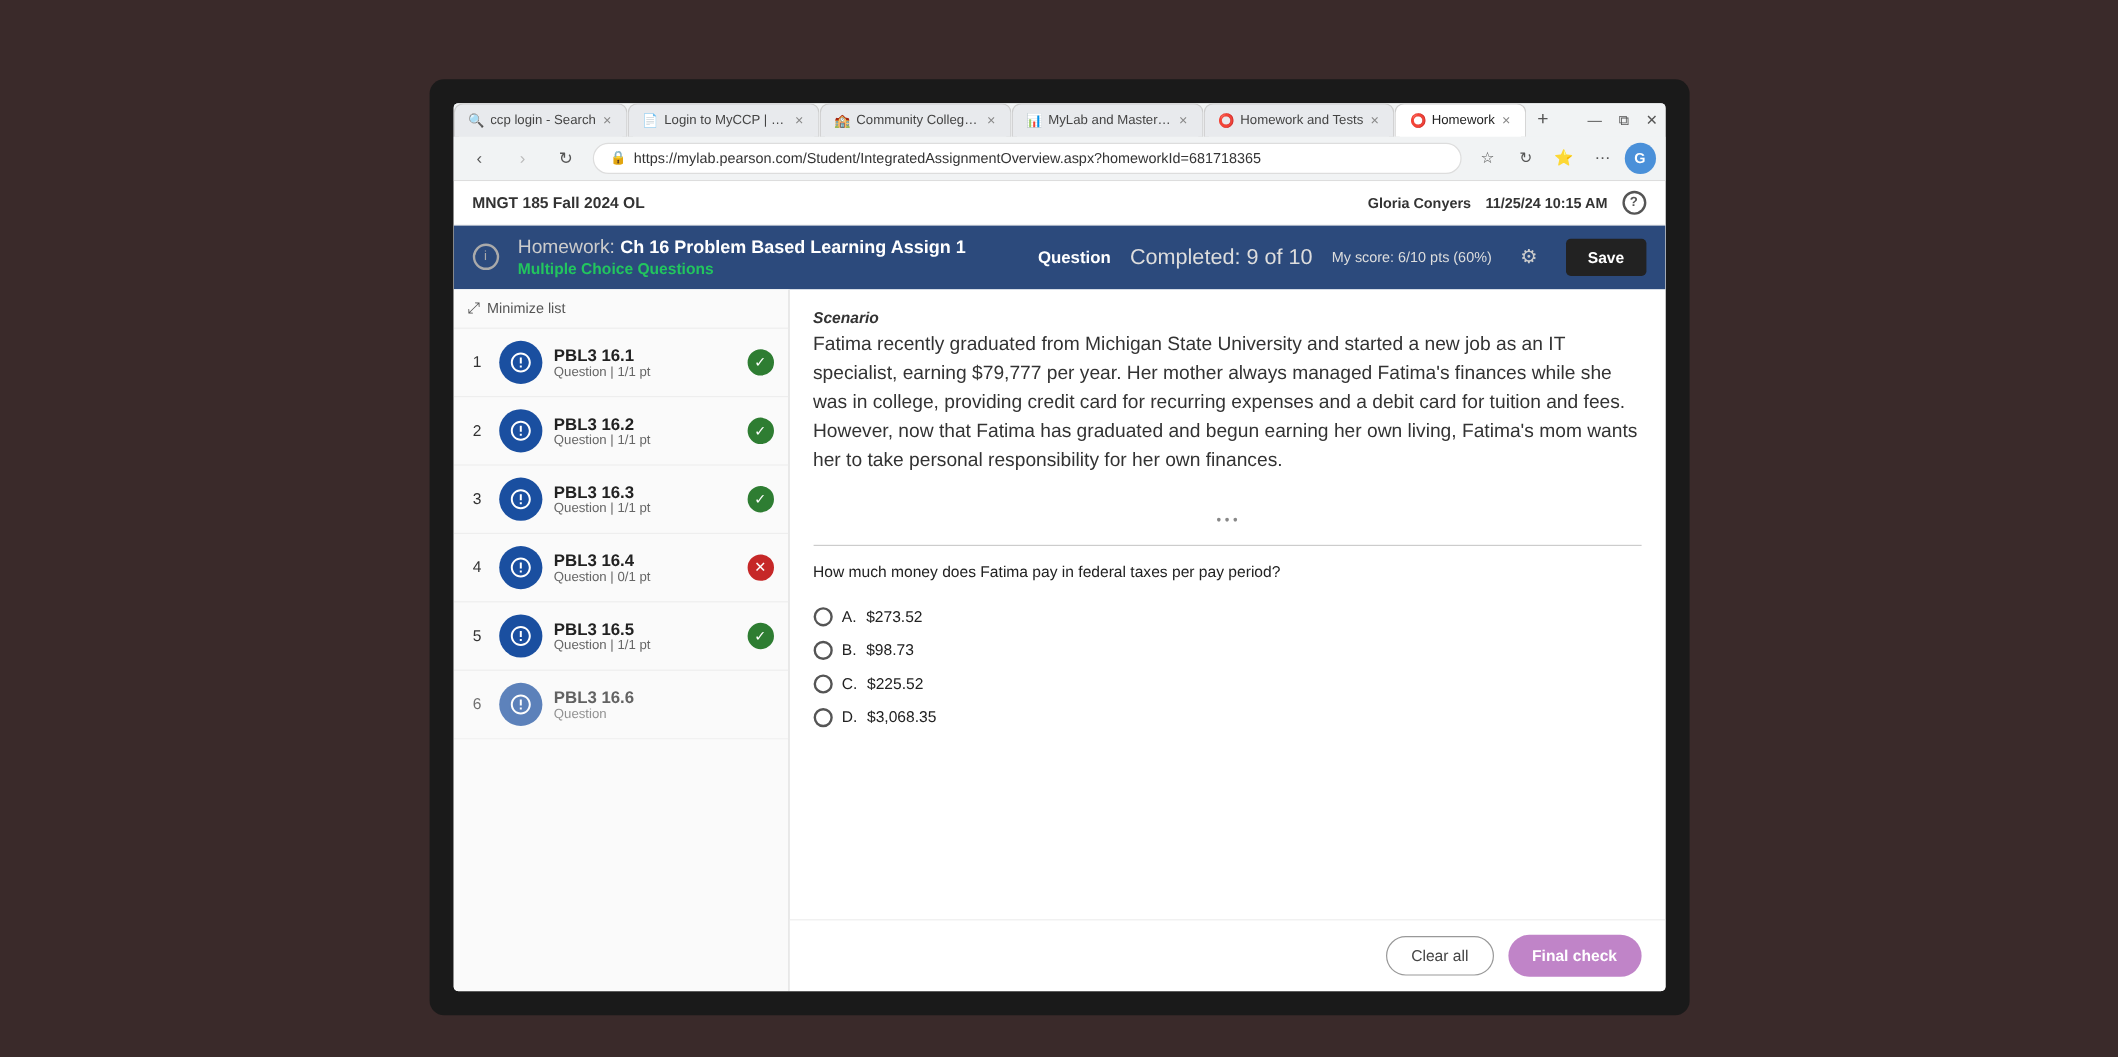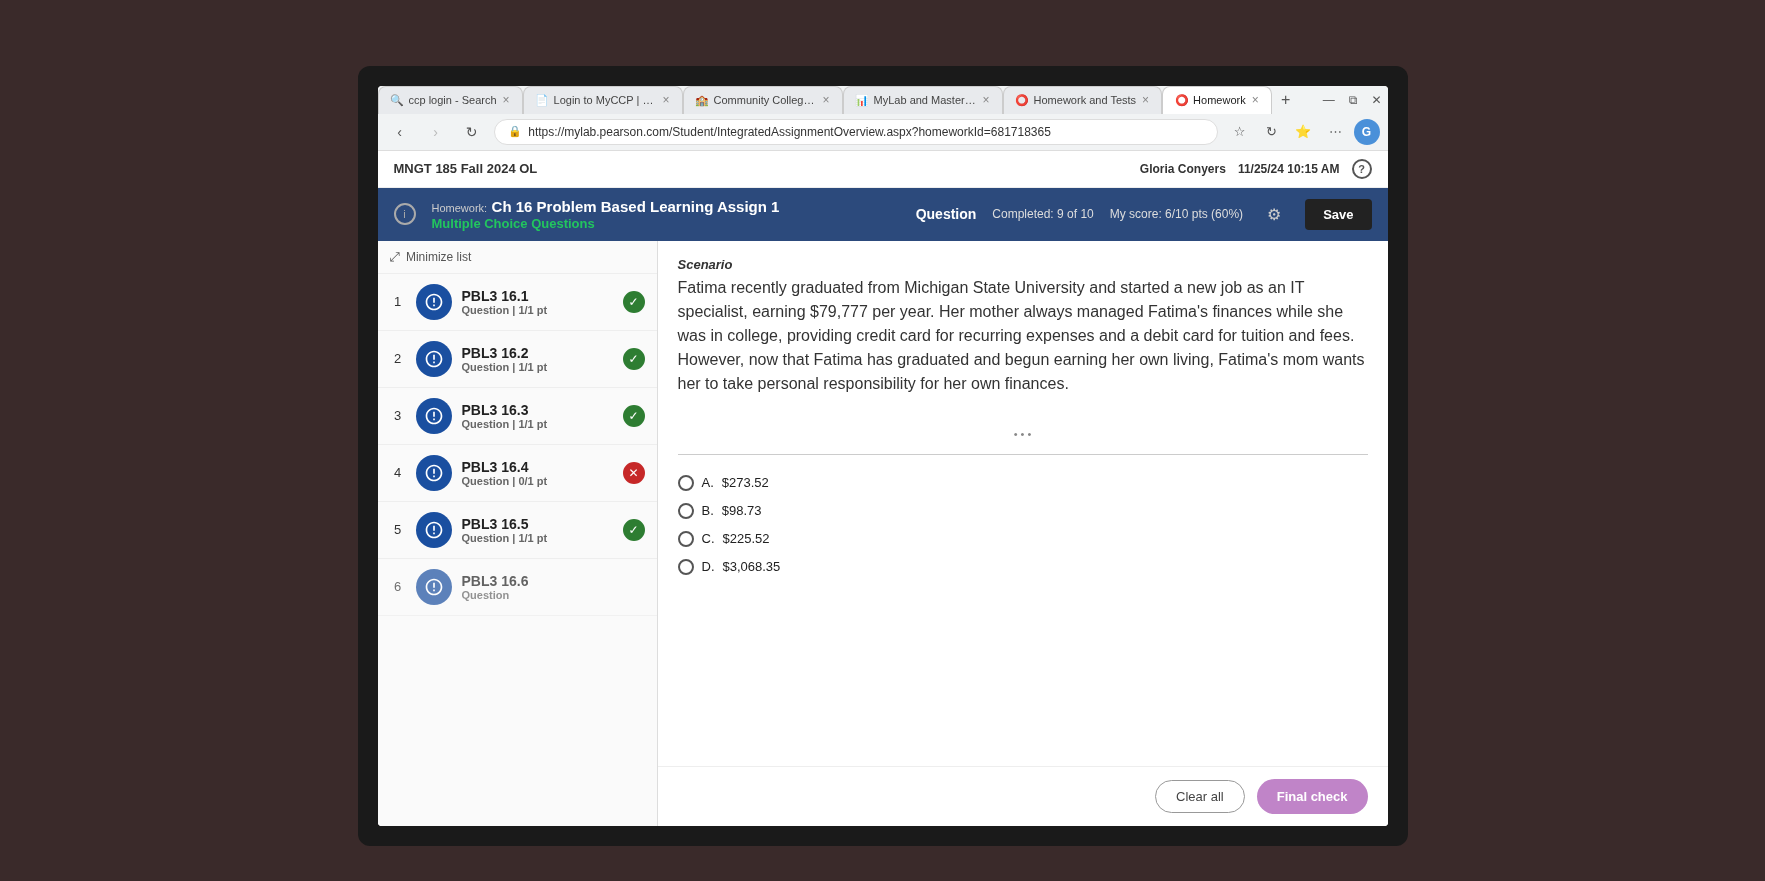--- a/index.html
+++ b/index.html
@@ -194,21 +194,21 @@
       color: white;
       padding: 10px 16px;
       display: flex;
       align-items: center;
       gap: 16px;
     }
     .hw-title-area {
       flex: 1;
     }
     .hw-label {
-      font-size: 11px;
+      font-size: 16px;
       font-weight: normal;
       color: #ccc;
     }
     .hw-title {
       font-size: 15px;
       font-weight: bold;
       color: #fff;
     }
     .hw-subtitle {
       font-size: 13px;
@@ -221,21 +221,21 @@
       gap: 16px;
       font-size: 12px;
       color: #ddd;
     }
     .hw-question-label {
       font-size: 14px;
       font-weight: bold;
       color: white;
     }
     .hw-completed {
-      font-size: 12px;
+      font-size: 18px;
     }
     .hw-score {
       font-size: 12px;
     }
     .gear-btn {
       width: 30px;
       height: 30px;
       display: flex;
       align-items: center;
       justify-content: center;
@@ -319,21 +319,20 @@
     .q-icon svg { width: 20px; height: 20px; }
     .q-info { flex: 1; }
     .q-name {
       font-size: 14px;
       font-weight: bold;
       color: #222;
     }
     .q-meta {
       font-size: 11px;
       color: #666;
-      font-weight: bold;
     }
     .q-status { flex-shrink: 0; }
     .check-correct {
       width: 22px;
       height: 22px;
       border-radius: 50%;
       background: #2e7d32;
       border: 2px solid #2e7d32;
       display: flex;
       align-items: center;
@@ -655,20 +654,21 @@
           <div class="main-content">
 
             <div class="scenario-section">
               <div class="scenario-title">Scenario</div>
               <div class="scenario-text">Fatima recently graduated from Michigan State University and started a new job as an IT specialist, earning $79,777 per year. Her mother always managed Fatima's finances while she was in college, providing credit card for recurring expenses and a debit card for tuition and fees. However, now that Fatima has graduated and begun earning her own living, Fatima's mom wants her to take personal responsibility for her own finances.</div>
             </div>
 
             <div class="expand-handle">• • •</div>
             <hr class="divider">
 
+            <div class="question-text">How much money does Fatima pay in federal taxes per pay period?</div>
 
             <ul class="answer-options">
               <li class="answer-option">
                 <div class="radio-circle"></div>
                 <span>A.</span>
                 <span>$273.52</span>
               </li>
               <li class="answer-option">
                 <div class="radio-circle"></div>
                 <span>B.</span>

